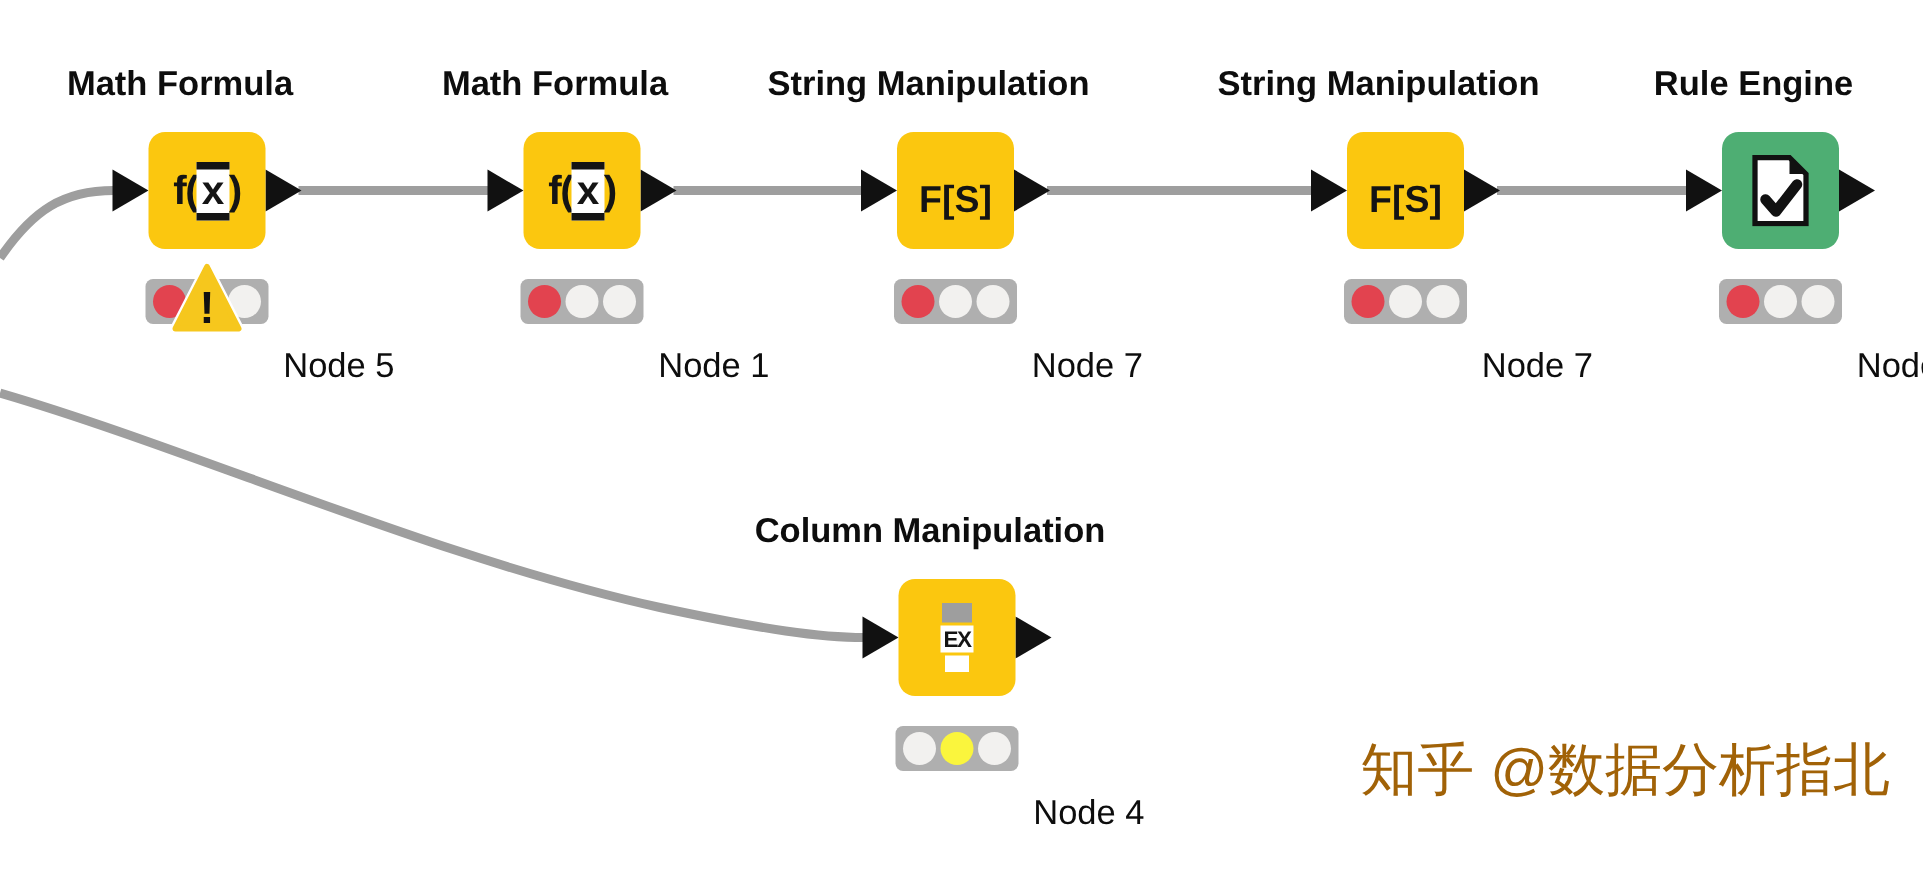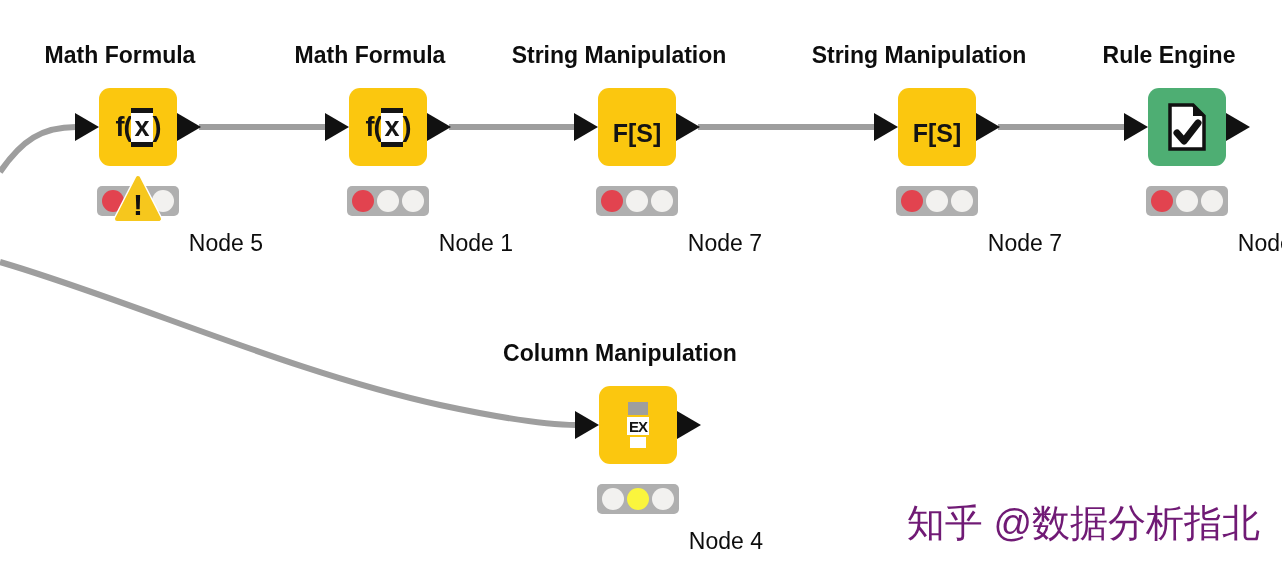--- a/index.html
+++ b/index.html
@@ -106,24 +106,24 @@
     left: 0;
     width: 100%;
     text-align: right;
     font-size: 23px;
     color: #0d0d0d;
     white-space: nowrap;
   }
   .watermark {
     position: absolute;
     right: 22px;
-    top: 498px;
+    top: 488px;
     z-index: 4;
     font-size: 38px;
-    color: #701a75;
+    color: #a16207;
     text-shadow: 1px 1px 0 #ffffff;
     white-space: nowrap;
   }
 </style>
 </head>
 <body>
 
 <div class="canvas">
 
   <svg class="wires" width="1282" height="588" viewBox="0 0 1282 588">

